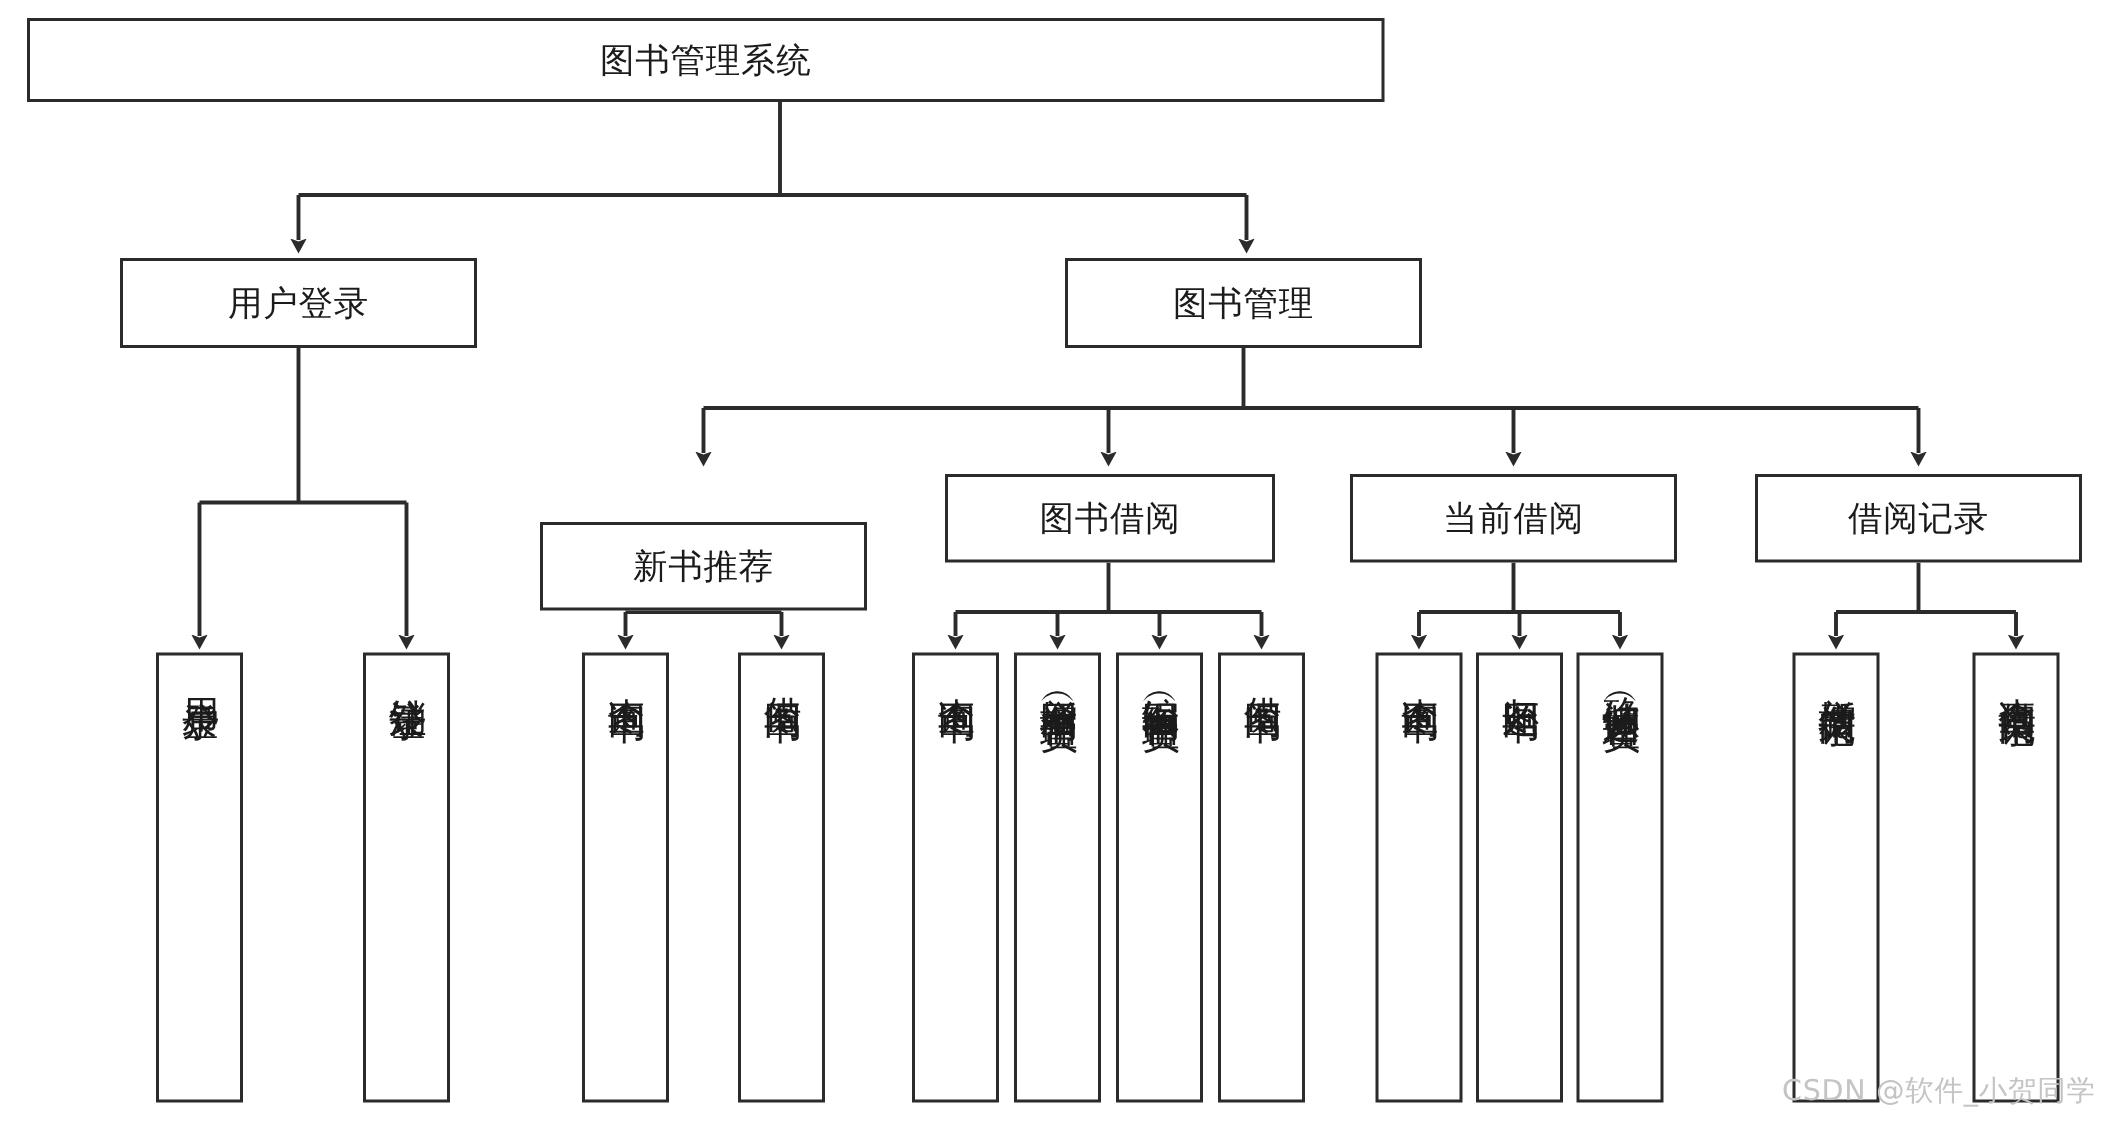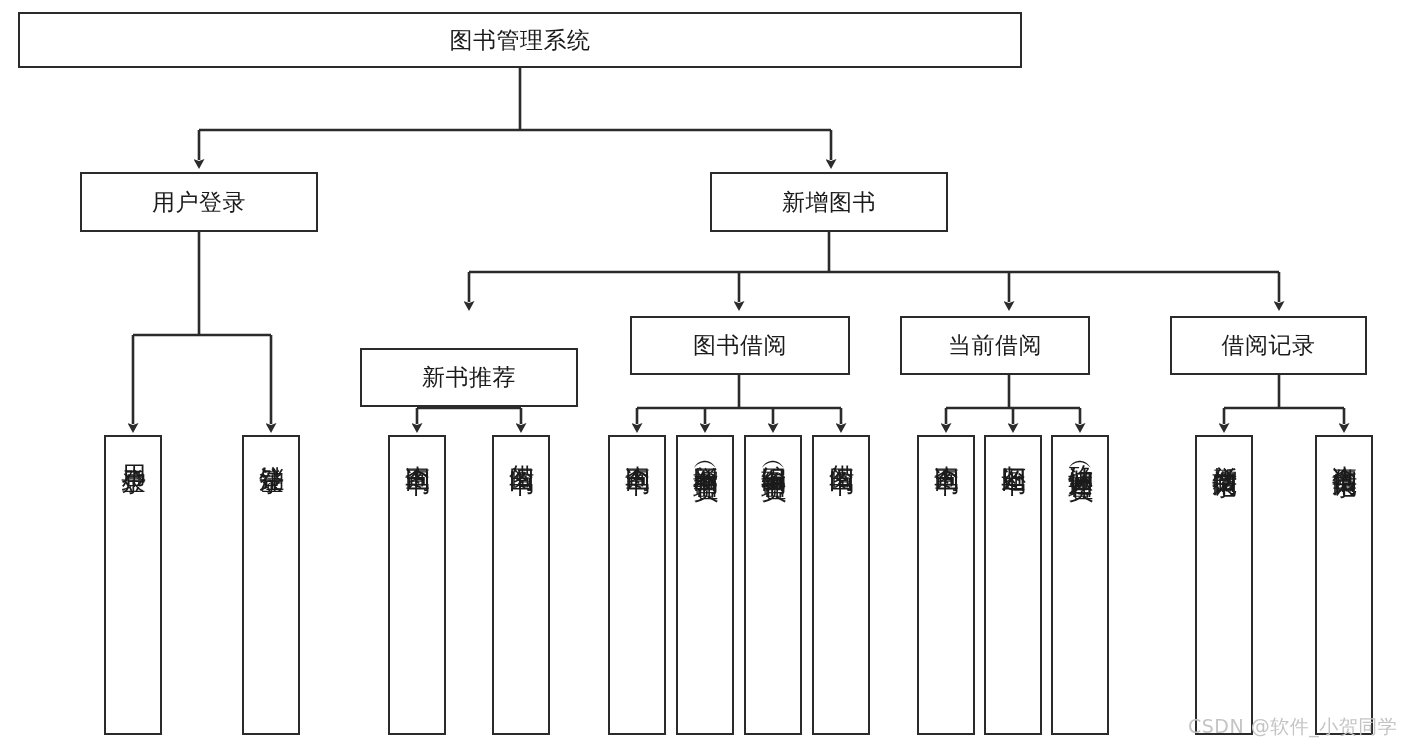--- a/index.html
+++ b/index.html
@@ -108,41 +108,41 @@
       <path d="M1013,408 L1013,424" marker-end="url(#arrow)"></path>
       <path d="M1080,408 L1080,424" marker-end="url(#arrow)"></path>
 
       <path d="M1279,375 L1279,408"></path>
       <path d="M1224,408 L1344,408"></path>
       <path d="M1224,408 L1224,424" marker-end="url(#arrow)"></path>
       <path d="M1344,408 L1344,424" marker-end="url(#arrow)"></path>
     </g>
   </svg>
 
-  <div class="node h" style="left:18px; top:12px; width:1004px; height:56px;">
+  <div class="node h" style="left:18px; top:12px; width:905px; height:56px;">
     <span>图书管理系统</span>
   </div>
 
   <div class="node h" style="left:80px; top:172px; width:238px; height:60px;">
     <span>用户登录</span>
   </div>
   <div class="node h" style="left:710px; top:172px; width:238px; height:60px;">
-    <span>新增图书</span>
+    <span>图书管理</span>
   </div>
 
   <div class="node h" style="left:360px; top:316px; width:218px; height:59px;margin-top:32px;">
     <span>新书推荐</span>
   </div>
   <div class="node h" style="left:630px; top:316px; width:220px; height:59px;">
     <span>图书借阅</span>
   </div>
-  <div class="node h" style="left:900px; top:316px; width:190px; height:59px;">
+  <div class="node h" style="left:900px; top:316px; width:218px; height:59px;">
     <span>当前借阅</span>
   </div>
-  <div class="node h" style="left:1170px; top:316px; width:197px; height:59px;">
+  <div class="node h" style="left:1170px; top:316px; width:218px; height:59px;">
     <span>借阅记录</span>
   </div>
 
   <div class="node v" style="left:104px; top:435px; width:58px; height:300px;">
     <span class="vtext">用户登录</span>
   </div>
   <div class="node v" style="left:242px; top:435px; width:58px; height:300px;">
     <span class="vtext">注销登录</span>
   </div>
 

